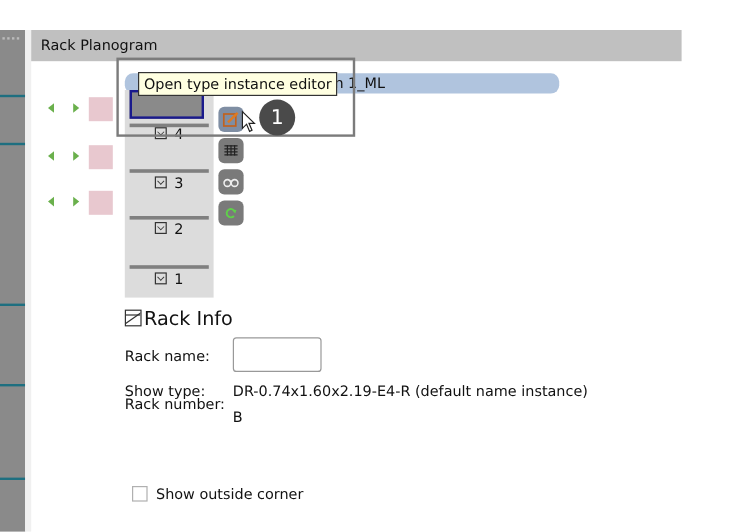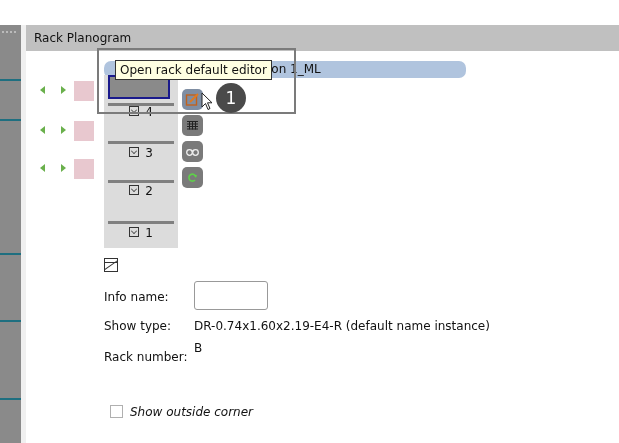--- a/index.html
+++ b/index.html
@@ -1,21 +1,21 @@
 <!DOCTYPE html>
 <html><head>
 <meta charset="utf-8">
 <style>
   html, body { margin:0; padding:0; }
   body { width:619px; height:443px; position:relative; overflow:hidden; background:#ffffff; font-family:"DejaVu Sans", sans-serif; font-size:12px; color:#111; }
   .left-strip { position:absolute; left:0; top:25px; width:21px; height:418px; background:#8a8a8a; }
   .left-strip .dots { position:absolute; left:2px; top:6px; width:14px; height:2px; border-top:2px dotted #bbb; }
   .left-strip .tealline { position:absolute; left:0; width:21px; height:2px; background:#1e6f80; }
   .gap { position:absolute; left:21px; top:25px; width:5px; height:418px; background:#f0f0f0; }
-  .panel-header { position:absolute; left:26px; top:25px; width:593px; height:26px; background:#c0c0c0; }
+  .panel-header { position:absolute; left:26px; top:25px; width:542px; height:26px; background:#c0c0c0; }
   .panel-title { position:absolute; left:8px; top:6px; font-size:12px; color:#111; }
   .arrow-row { position:absolute; left:40px; width:60px; height:20px; }
   .arrow-l { position:absolute; left:0; top:5px; width:0; height:0; border-top:4px solid transparent; border-bottom:4px solid transparent; border-right:5px solid #6ab04c; }
   .arrow-r { position:absolute; left:21px; top:5px; width:0; height:0; border-top:4px solid transparent; border-bottom:4px solid transparent; border-left:5px solid #6ab04c; }
   .pink { position:absolute; left:34px; top:0; width:20px; height:20px; background:#e8c8cf; }
   .rack-column { position:absolute; left:104px; top:75px; width:74px; height:173px; background:#dcdcdc; }
   .rack-selected { position:absolute; left:4px; top:0px; width:62px; height:24px; background:#8a8a8a; border:2px solid #1a1a8c; box-sizing:border-box; }
   .shelf-line { position:absolute; left:4px; width:66px; height:3px; background:#808080; }
   .shelf-label { position:absolute; left:0; width:74px; text-align:center; font-size:12px; color:#111; }
   .shelf-label .chk { display:inline-block; width:8px; height:8px; border:1px solid #333; margin-right:6px; vertical-align:0px; position:relative; }
@@ -30,21 +30,21 @@
   .step-badge { position:absolute; left:216px; top:83px; width:30px; height:30px; border-radius:50%; background:#4a4a4a; color:#fff; font-size:17px; text-align:center; line-height:30px; }
   .cursor { position:absolute; left:201px; top:92px; }
   .info-title { position:absolute; left:104px; top:256px; font-size:16px; color:#111; }
   .info-title .ico { display:inline-block; width:12px; height:12px; border:1px solid #333; margin-right:2px; vertical-align:-1px; position:relative; overflow:hidden; }
   .info-title .ico::before { content:""; position:absolute; left:-2px; top:5px; width:18px; height:1px; background:#333; transform:rotate(-35deg); }
   .info-title .ico::after { content:""; position:absolute; left:0; top:3px; width:12px; height:1px; background:#333; }
   .field-label { position:absolute; left:104px; font-size:12px; color:#111; }
   .field-value { position:absolute; left:194px; font-size:12px; color:#111; }
   .rack-name-input { position:absolute; left:194px; top:281px; width:74px; height:29px; border:1px solid #999; border-radius:3px; box-sizing:border-box; background:#fff; font-size:12px; }
   .checkbox { position:absolute; left:110px; top:405px; width:13px; height:13px; border:1px solid #b0b0b0; box-sizing:border-box; background:#fff; }
-  .checkbox-label { position:absolute; left:130px; top:405px; font-size:12px; color:#111;font-style:italic; }
+  .checkbox-label { position:absolute; left:130px; top:405px; font-size:12px; color:#111; }
 </style>
 </head>
 <body>
 
 <div class="left-strip">
   <div class="dots"></div>
   <div class="tealline" style="top:54px"></div>
   <div class="tealline" style="top:94px"></div>
   <div class="tealline" style="top:228px"></div>
   <div class="tealline" style="top:295px"></div>
@@ -115,33 +115,33 @@
   </svg>
 </div>
 <div class="tool-btn" style="top:167px">
   <svg width="15" height="15" viewBox="0 0 15 15">
     <path d="M10.5 6 A3.5 3.5 0 1 0 10 10" fill="none" stroke="#5fd04a" stroke-width="1.6"></path>
     <polygon points="8.5,5 12,5 11,8" fill="#5fd04a"></polygon>
   </svg>
 </div>
 
 <div class="highlight-box"></div>
-<div class="tooltip">Open rack default editor</div>
+<div class="tooltip">Open type instance editor</div>
 <div class="step-badge">1</div>
 <svg class="cursor" width="14" height="20" viewBox="0 0 14 20">
   <path d="M1 1 L1 15 L4.5 11.5 L7 17.5 L9 16.5 L6.5 10.8 L11 10.8 Z" fill="#fff" stroke="#222" stroke-width="1"></path>
 </svg>
 
 <div class="info-title">
-  <span class="ico"></span>
+  <span class="ico"></span><span>Rack Info</span>
 </div>
 
-<span class="field-label" style="top:290px">Info name:</span>
+<span class="field-label" style="top:290px">Rack name:</span>
 <input class="rack-name-input" type="text" value="" style="">
 
 <span class="field-label" style="top:319px">Show type:</span>
 <span class="field-value" style="top:319px">DR-0.74x1.60x2.19-E4-R (default name instance)</span>
 
-<span class="field-label" style="top:350px">Rack number:</span>
+<span class="field-label" style="top:330px">Rack number:</span>
 <span class="field-value" style="top:341px">B</span>
 
 <div class="checkbox"></div>
 <span class="checkbox-label">Show outside corner</span>
 
 </body></html>

